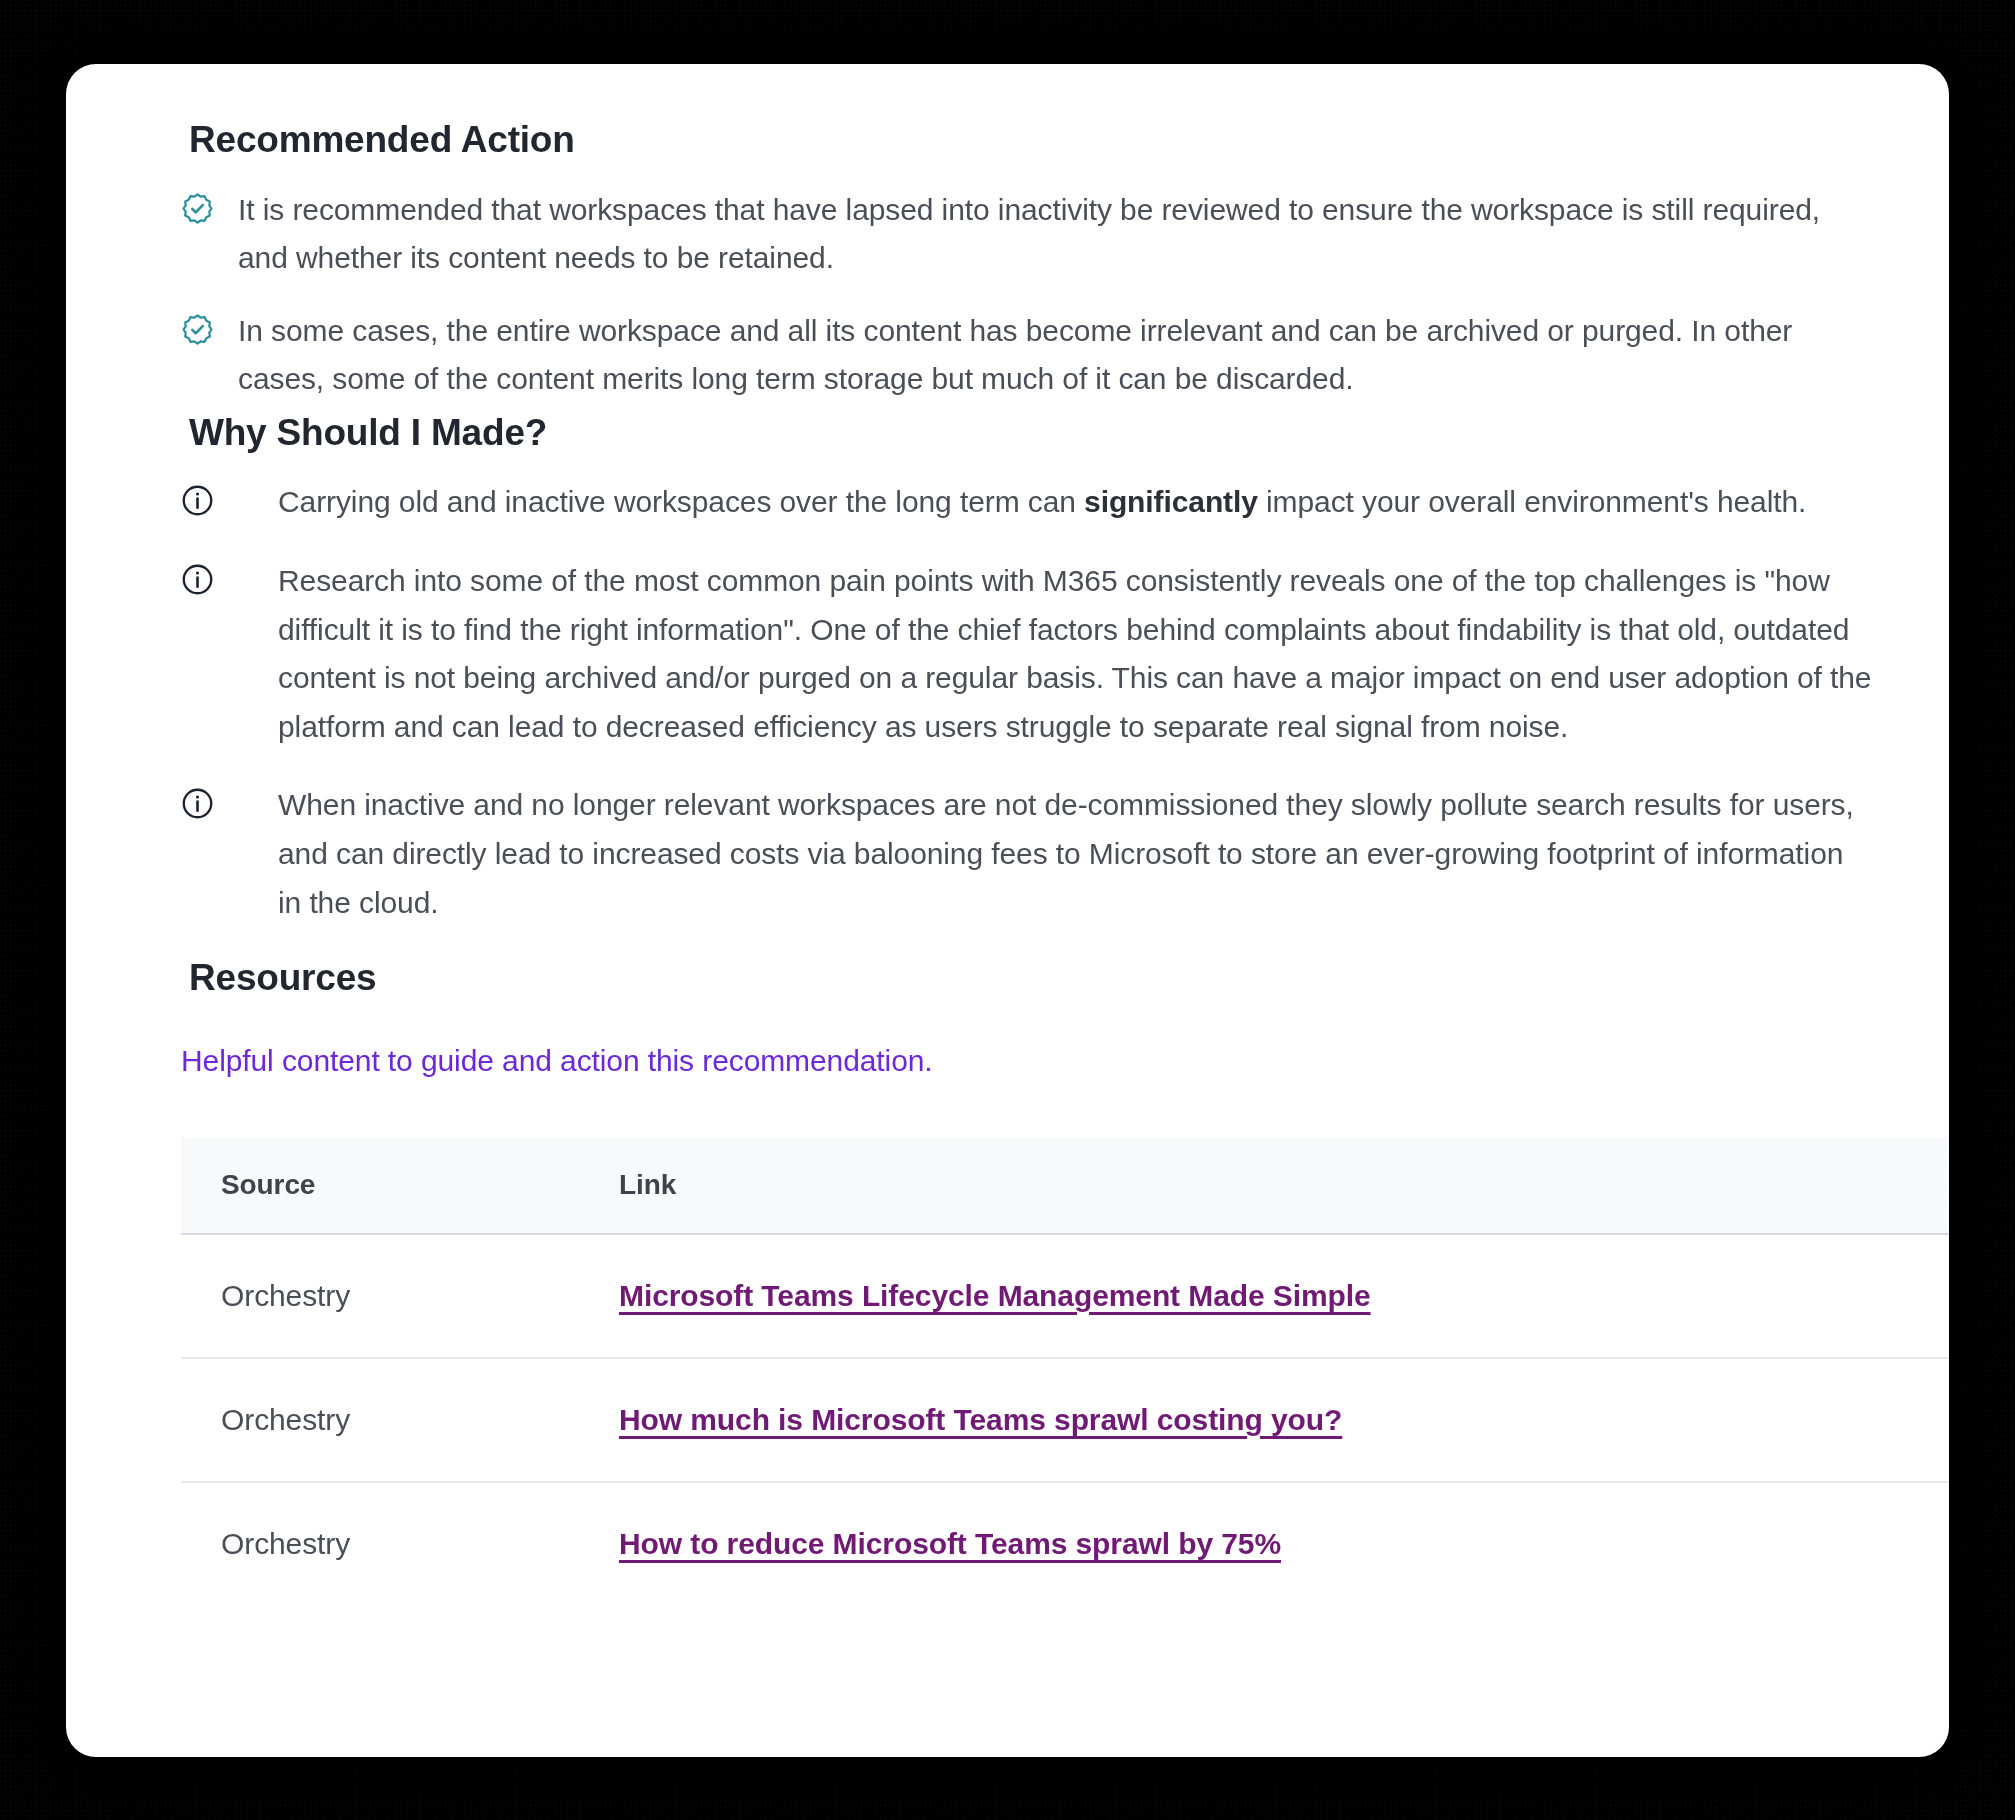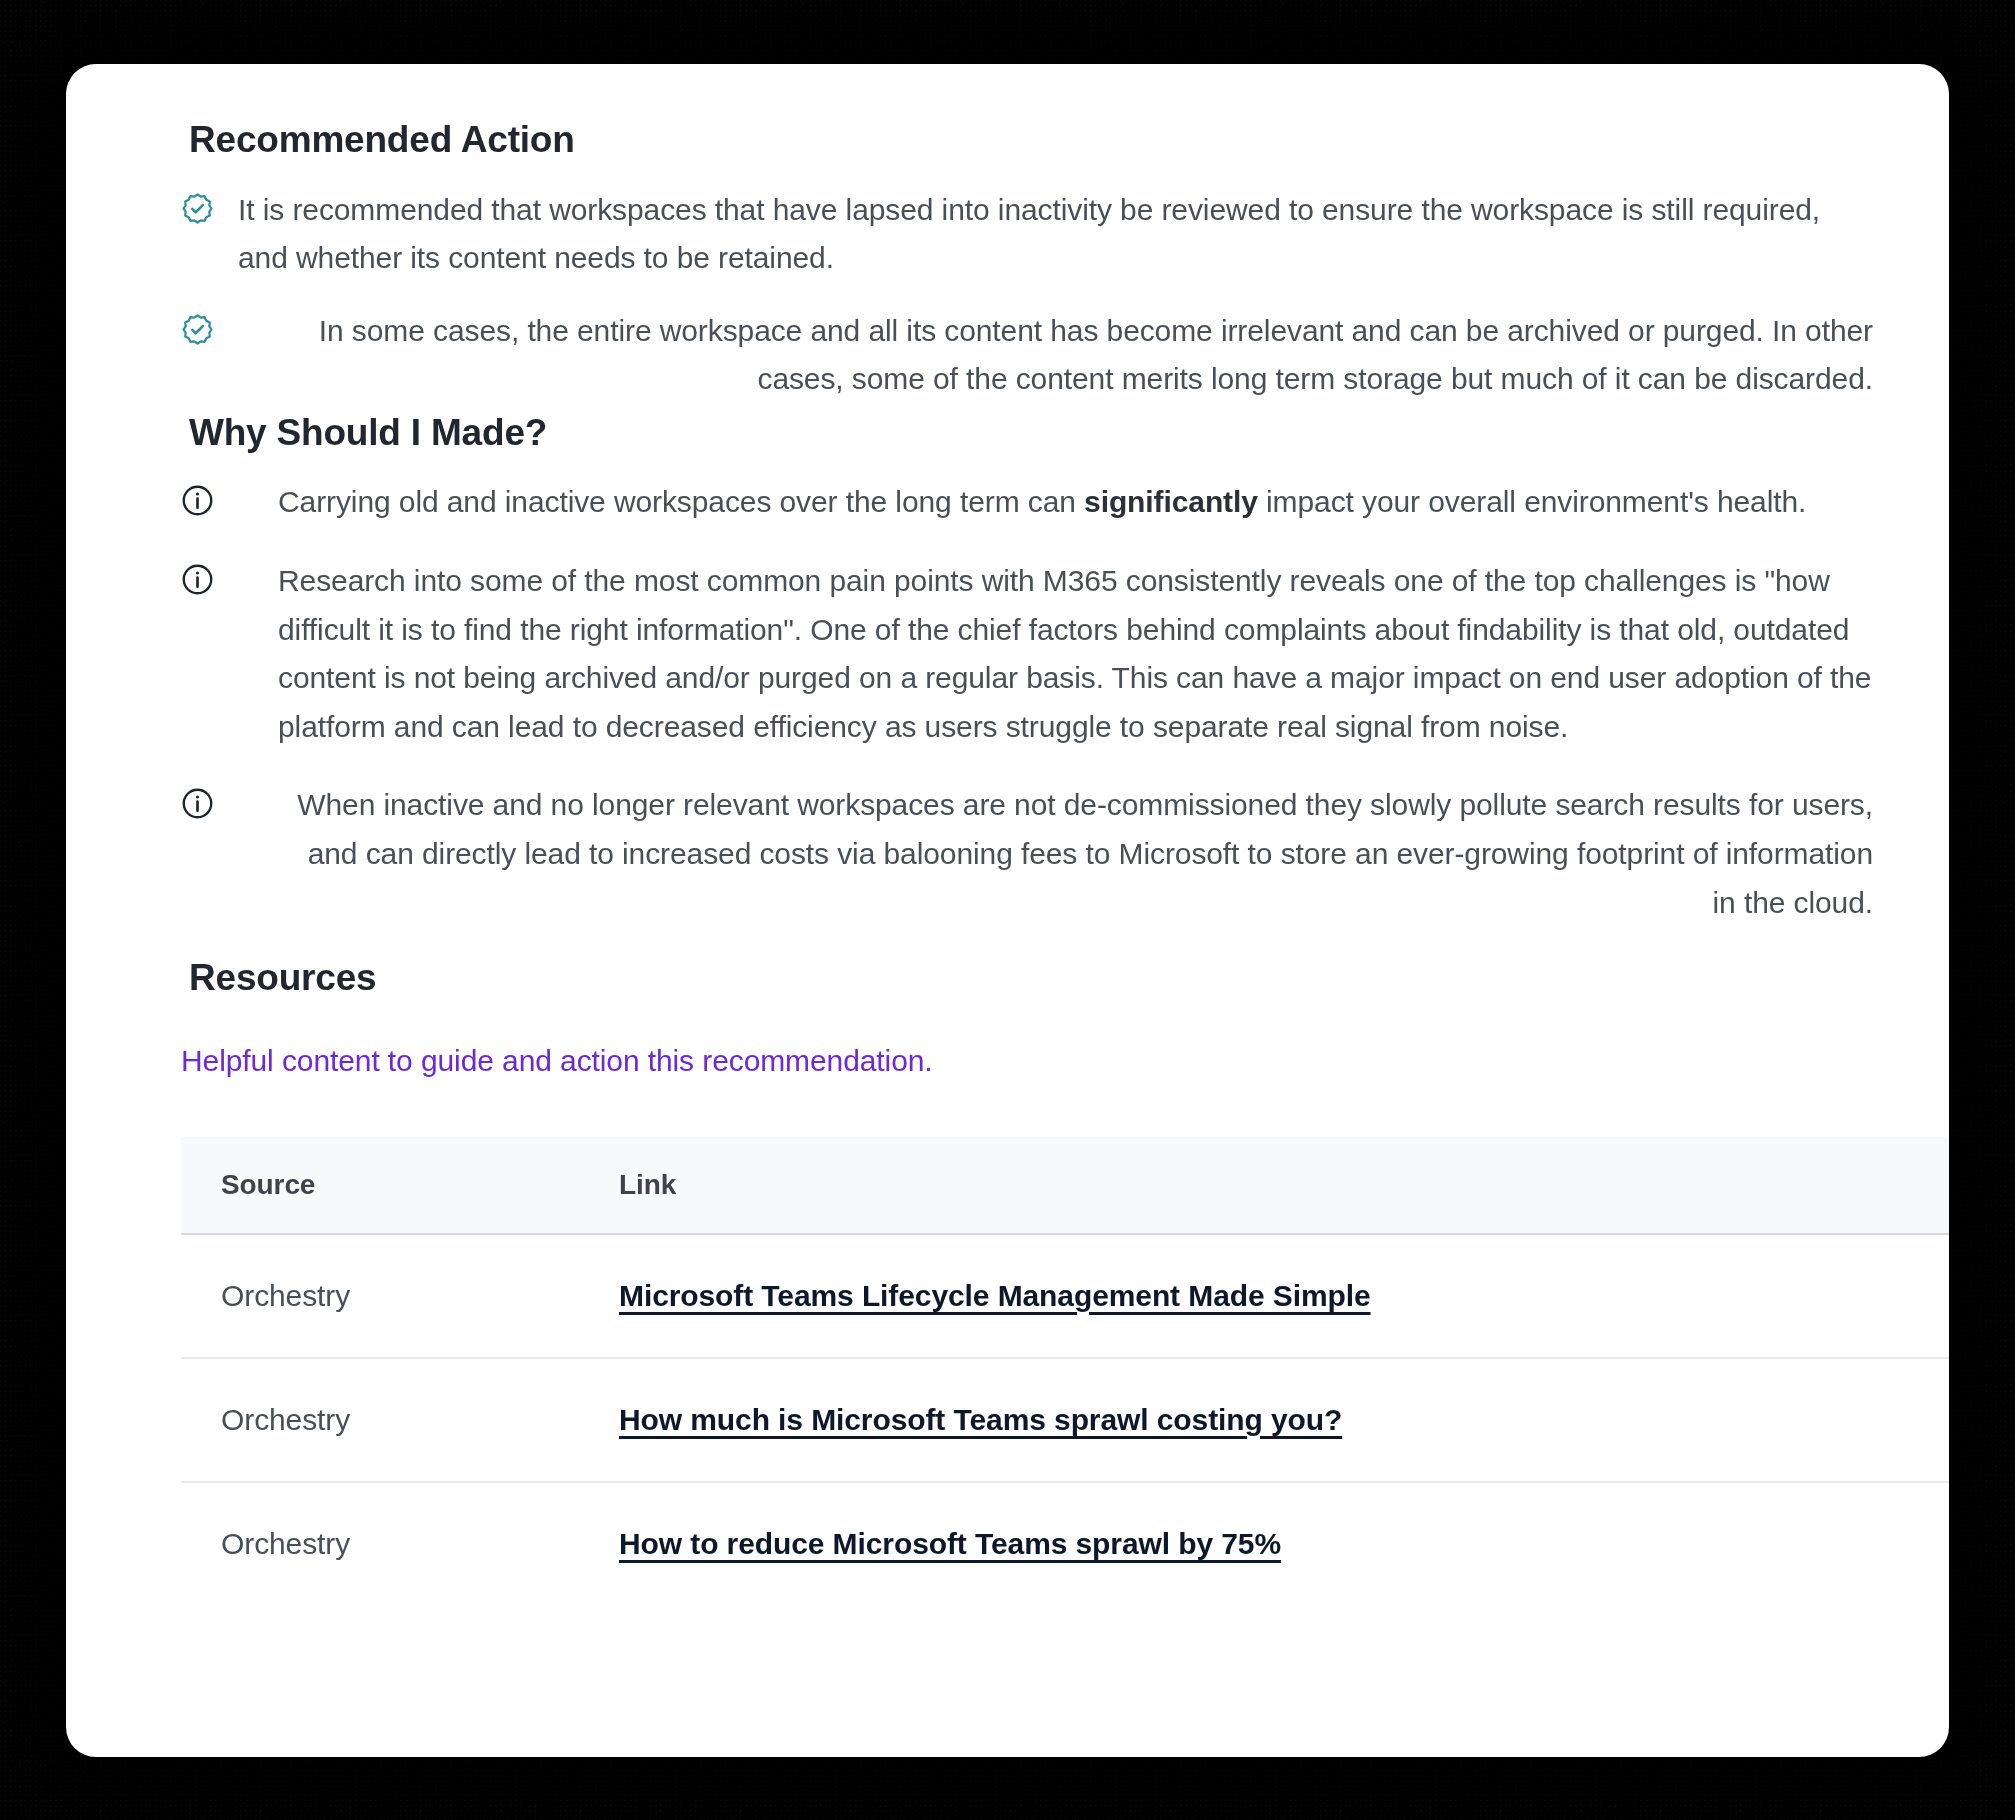--- a/index.html
+++ b/index.html
@@ -63,21 +63,21 @@
   .title-why       { margin-top: 67px; }
   .title-resources { margin-top: 122px; }
 
   
   .bullets { margin-top: 24px; }
   .bullet {
     display: flex;
     align-items: flex-start;
     margin-bottom: 24px;
   }
-  .bullet:last-child { margin-bottom: 0; text-align: right; }
+  .bullet:last-child { margin-bottom: 0; }
 
   .bullet-ico {
     flex: 0 0 auto;
     width: 33px;
     height: 33px;
     margin-top: 6.4px;
     margin-right: 24px;
   }
   .bullet-ico svg { display: block; width: 33px; height: 33px; }
 
@@ -124,21 +124,21 @@
     padding: 44px 0 44px 40px;
     border-bottom: 2.1px solid #e9ecef;
     font-size: 30px;
     color: #4a4f57;
     letter-spacing: -0.1px;
     vertical-align: middle;
   }
   .res-table tbody tr:last-child td { border-bottom: none; }
 
   .res-link {
-    color: #0f172a;
+    color: #701a75;
     font-weight: 700;
     text-decoration: underline;
     text-decoration-thickness: 2.9px;
     text-underline-offset: 5.7px;
     cursor: pointer;
     letter-spacing: -0.1px;
   }
 </style>
 </head>
 <body>

